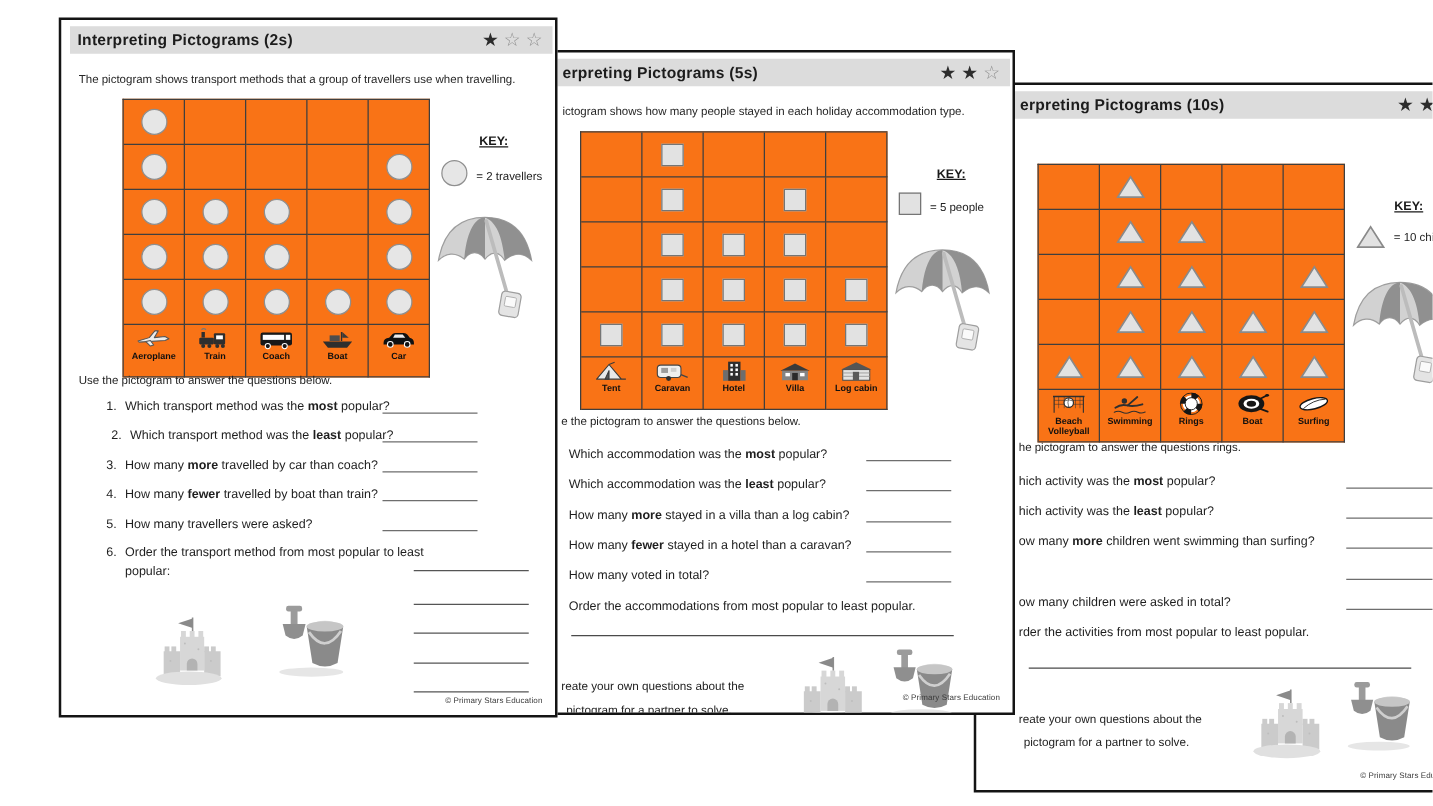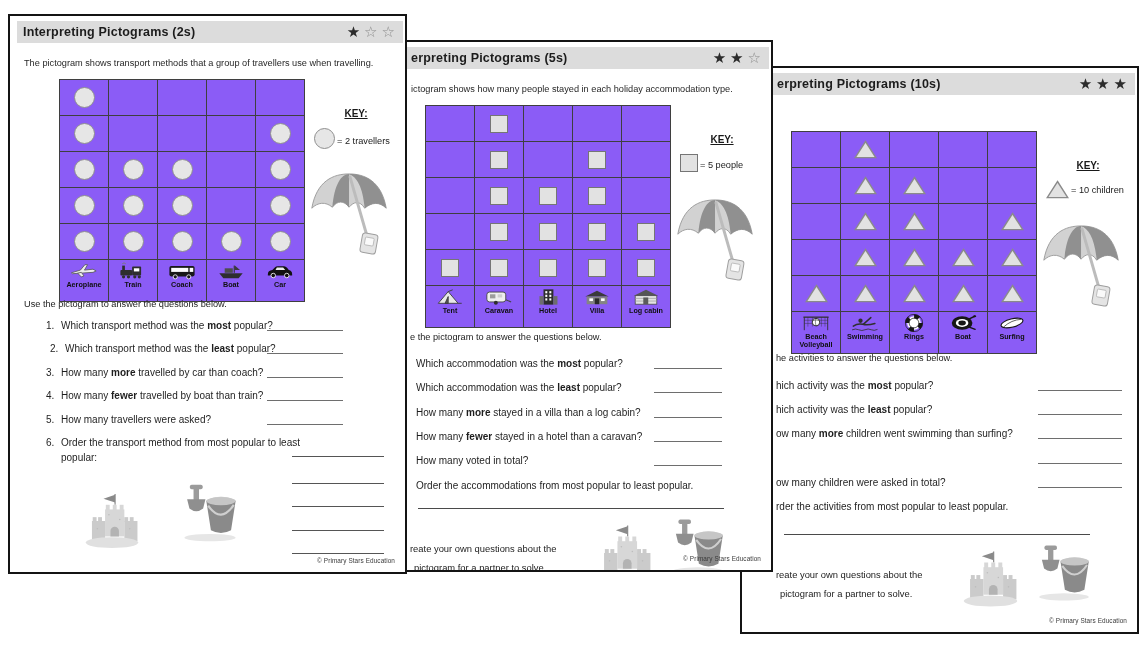--- a/index.html
+++ b/index.html
@@ -1,50 +1,50 @@
 <!DOCTYPE html>
 <html><head>
 <meta charset="utf-8">
 <style>
   html,body{margin:0;padding:0;}
   body{
     width:1146px;height:645px;position:relative;background:#ffffff;
     font-family:"Liberation Sans","DejaVu Sans",sans-serif;overflow:hidden;
   }
-  .canvas{position:absolute;inset:0;}
+  .canvas{position:absolute;inset:0;margin-left:39px;}
   .page{
     position:absolute;width:399px;background:#fff;border:2.5px solid #141414;
     box-sizing:border-box;overflow:hidden;
   }
   .titlebar{
     position:absolute;left:7px;right:2px;top:5px;height:22px;background:#dcdcdc;
     display:flex;align-items:center;
   }
   .title{font-size:12.5px;font-weight:bold;color:#1c1c1c;white-space:nowrap;letter-spacing:.2px;}
   .stars{margin-left:auto;padding-right:8px;display:flex;gap:4px;font-size:15px;line-height:1;
          font-family:"DejaVu Sans",sans-serif;}
   .star-f{color:#2c2c2c;} .star-e{color:#8d8d8d;}
   .intro{position:absolute;top:42px;margin:0;font-size:9.2px;color:#272727;white-space:nowrap;}
   .ptable{
     position:absolute;left:49px;top:63px;display:grid;grid-template-columns:repeat(5,49px);
-    border-left:1px solid #3f3f3f;border-top:1px solid #3f3f3f;background:#8b5cf6;
+    border-left:1px solid #3f3f3f;border-top:1px solid #3f3f3f;background:#f97316;
   }
   .cell{
     border-right:1px solid #3f3f3f;border-bottom:1px solid #3f3f3f;box-sizing:border-box;
     height:36px;display:flex;align-items:center;justify-content:center;
   }
   .label-cell{height:42px;flex-direction:column;justify-content:flex-start;padding-top:2px;gap:1px;}
   .cat-icon{width:30px;height:18px;flex:none;}
   .cat-label{font-size:7.2px;font-weight:bold;color:#101010;text-align:center;line-height:1.1;}
   .sym-circle{width:21px;height:21px;border-radius:50%;background:#e6e6e6;border:1.5px solid #8f8f8f;box-sizing:border-box;display:inline-block;}
   .sym-square{width:18px;height:18px;background:#e2e2e2;border:1.5px solid #757575;box-sizing:border-box;display:inline-block;}
   .sym-tri{display:inline-block;vertical-align:middle;}
   .keyblock{position:absolute;left:296px;top:92px;width:100px;text-align:center;}
   .key-heading{font-size:10px;font-weight:bold;text-decoration:underline;color:#191919;}
-  .key-row{margin-top:9px;display:flex;align-items:center;gap:2px;padding-left:8px;text-align:left;}
+  .key-row{margin-top:9px;display:flex;align-items:center;gap:7px;padding-left:8px;text-align:left;}
   .key-text{font-size:9.2px;color:#222;white-space:nowrap;}
   .umbrella{position:absolute;left:293px;top:155px;width:94px;height:94px;}
   .use-text{position:absolute;margin:0;font-size:9.2px;color:#222;white-space:nowrap;}
   .qrow{position:absolute;font-size:10px;color:#1e1e1e;white-space:nowrap;line-height:1.45;}
   .q-num{display:inline-block;width:15px;}
   .q-wrap .q-text{display:inline-block;width:252px;white-space:normal;vertical-align:top;}
   .ansline{position:absolute;height:1px;border-bottom:1px solid #6e6e6e;}
   .order-line{position:absolute;height:1px;border-bottom:1.2px solid #555;}
   .long-line{position:absolute;height:1px;border-bottom:1.2px solid #4a4a4a;}
   .create-line{position:absolute;margin:0;font-size:9.4px;color:#222;white-space:nowrap;}
@@ -626,21 +626,21 @@
       <div class="umbrella"><svg viewBox="0 0 94 96" width="94" height="94">
           <path d="M8 38 C13 10 30 3 46 3 C62 3 79 10 84 38 C77 31 69 32 62 38 C57 30 51 31 46 37 C41 30 34 30 29 37 C22 31 14 32 8 38 Z" fill="#d2d2d2" stroke="#9e9e9e" stroke-width="1"></path>
           <path d="M46 3 C38 3 31 14 29 37 C34 30 41 30 46 37 Z" fill="#909090"></path>
           <path d="M46 3 C62 3 79 10 84 38 C77 31 69 32 62 38 C60 16 54 6 46 3 Z" fill="#909090"></path>
           <path d="M47 6 L66 72" stroke="#bcbcbc" stroke-width="3" stroke-linecap="round"></path>
           <g transform="rotate(10 66 76)">
             <rect x="58" y="64" width="16" height="20" rx="3" fill="#e4e4e4" stroke="#9e9e9e"></rect>
             <rect x="61.5" y="68" width="9" height="8" rx="1" fill="#fafafa" stroke="#ababab" stroke-width="0.7"></rect>
           </g>
         </svg></div>
-      <p class="use-text" style="left: 34px; top: 285px;">he activities to answer the questions below.</p>
+      <p class="use-text" style="left: 34px; top: 285px;">he pictogram to answer the questions rings.</p>
       <div class="castle" style="left: 221px; top: 477px; width: 55px; height: 68px;">
         <svg viewBox="0 0 70 76">
           <line x1="39" y1="3" x2="39" y2="17" stroke="#8f8f8f" stroke-width="1.6"></line>
           <polygon points="39,4 24,9 39,14" fill="#8a8a8a"></polygon>
           <g fill="#d7d7d7">
             <rect x="27" y="17" width="5" height="8"></rect>
             <rect x="36" y="17" width="5" height="8"></rect>
             <rect x="45" y="17" width="5" height="8"></rect>
             <rect x="26" y="23" width="25" height="35"></rect>
           </g>

